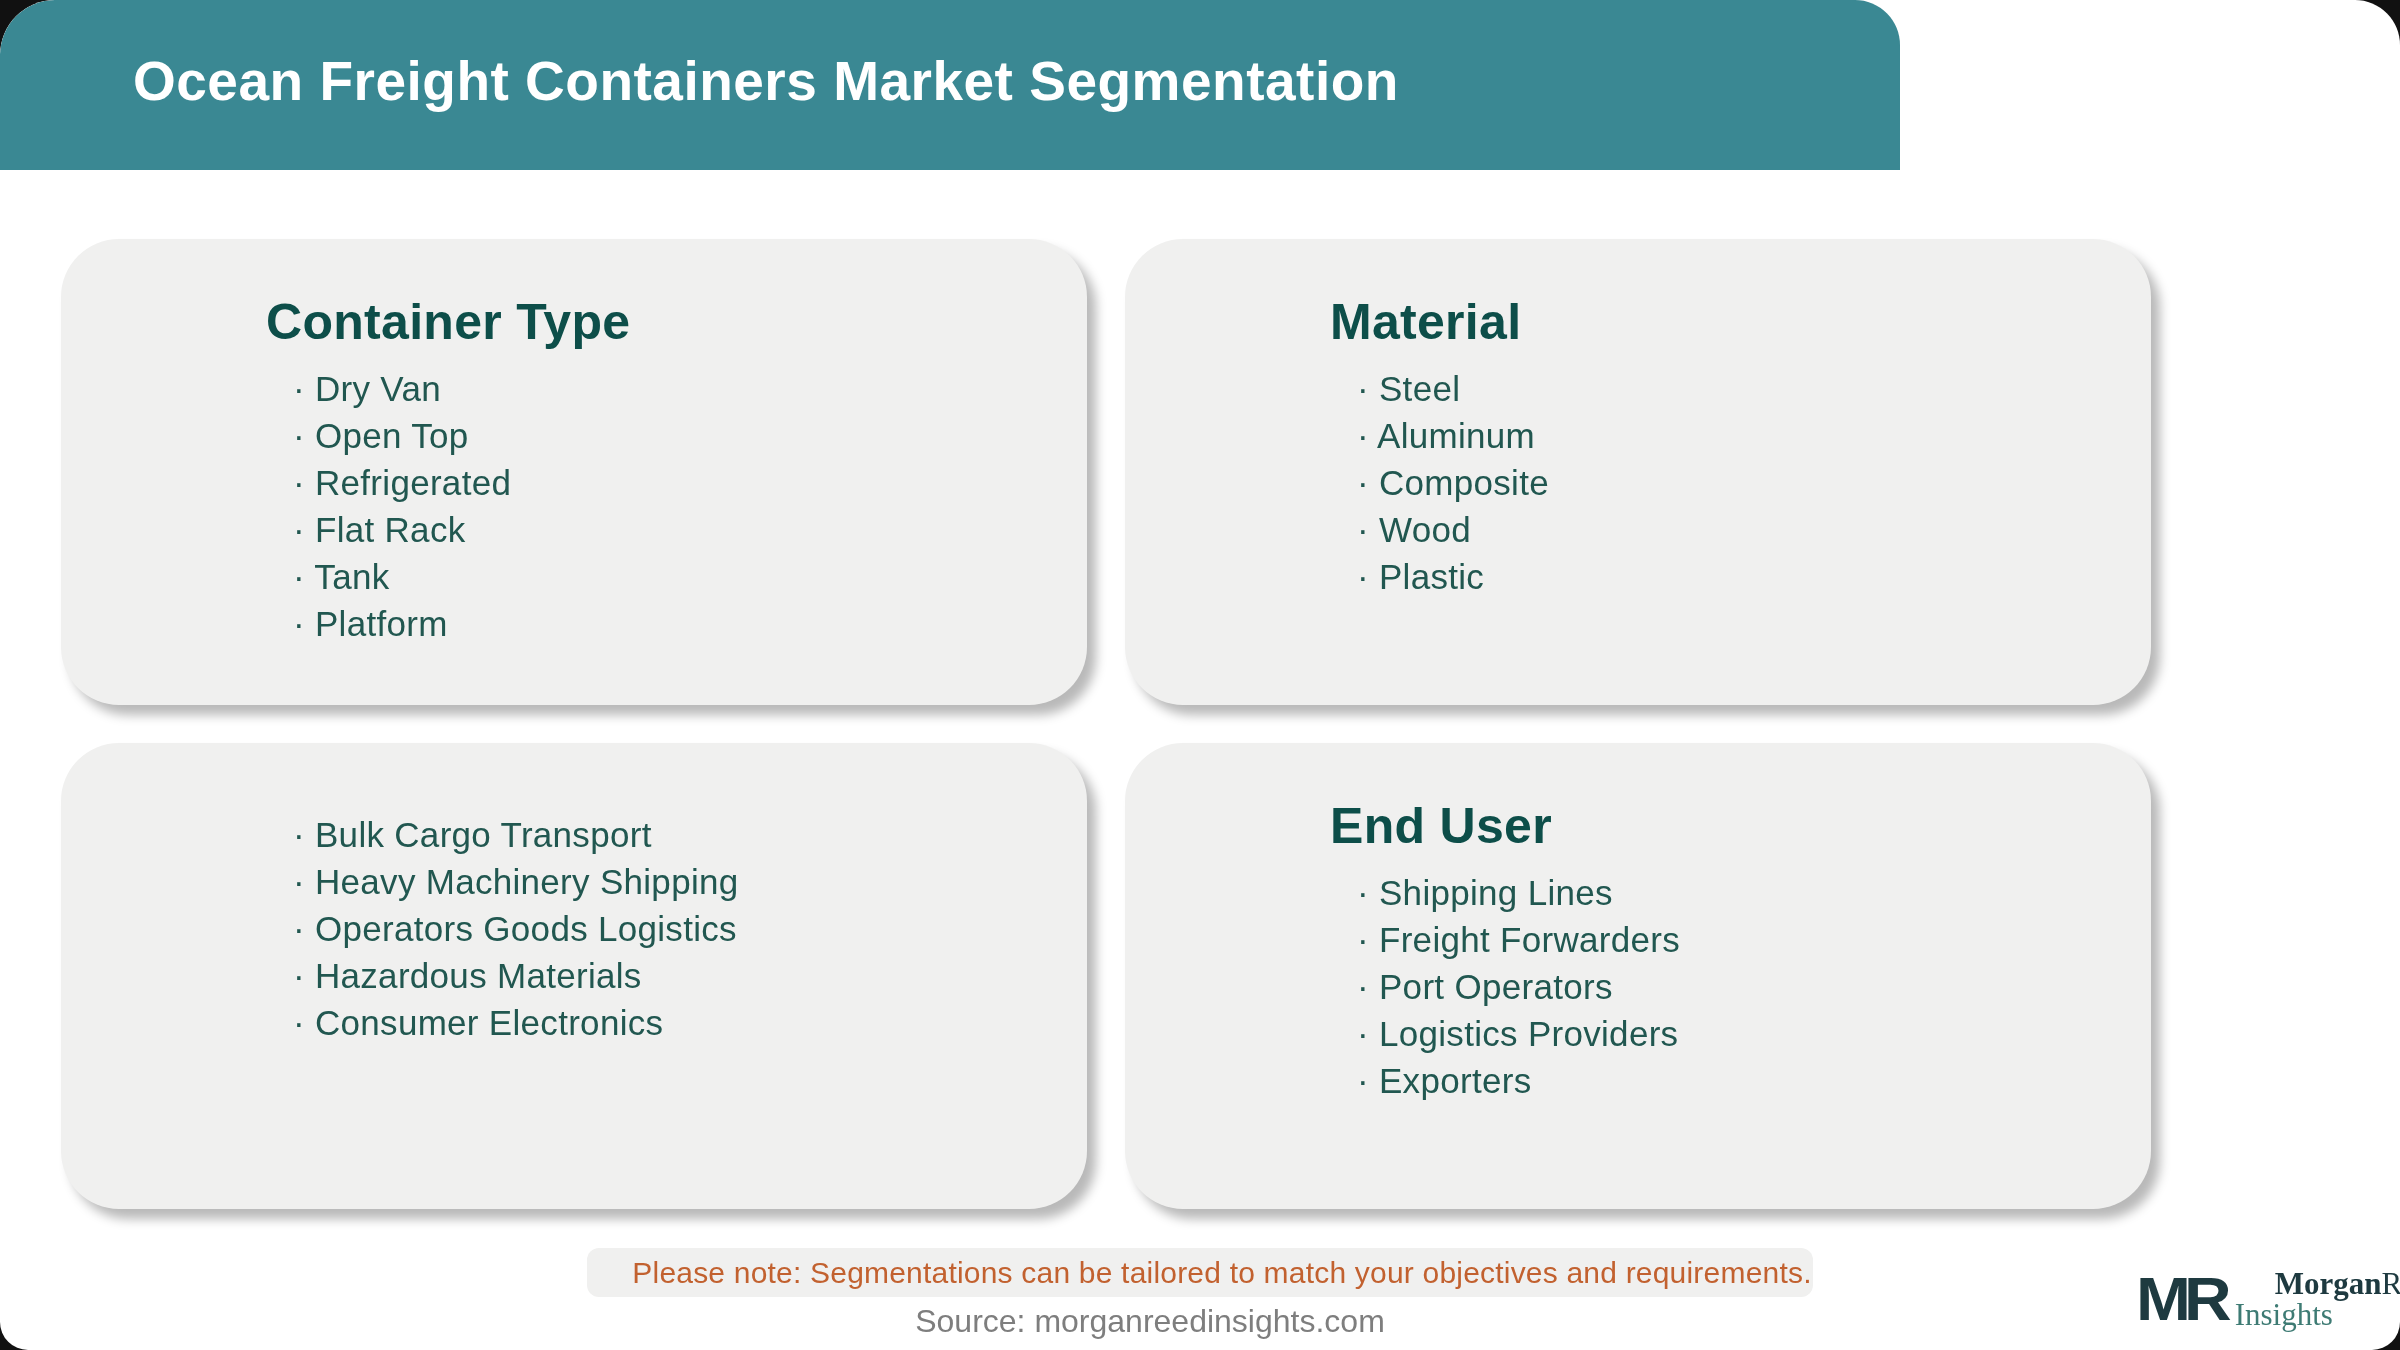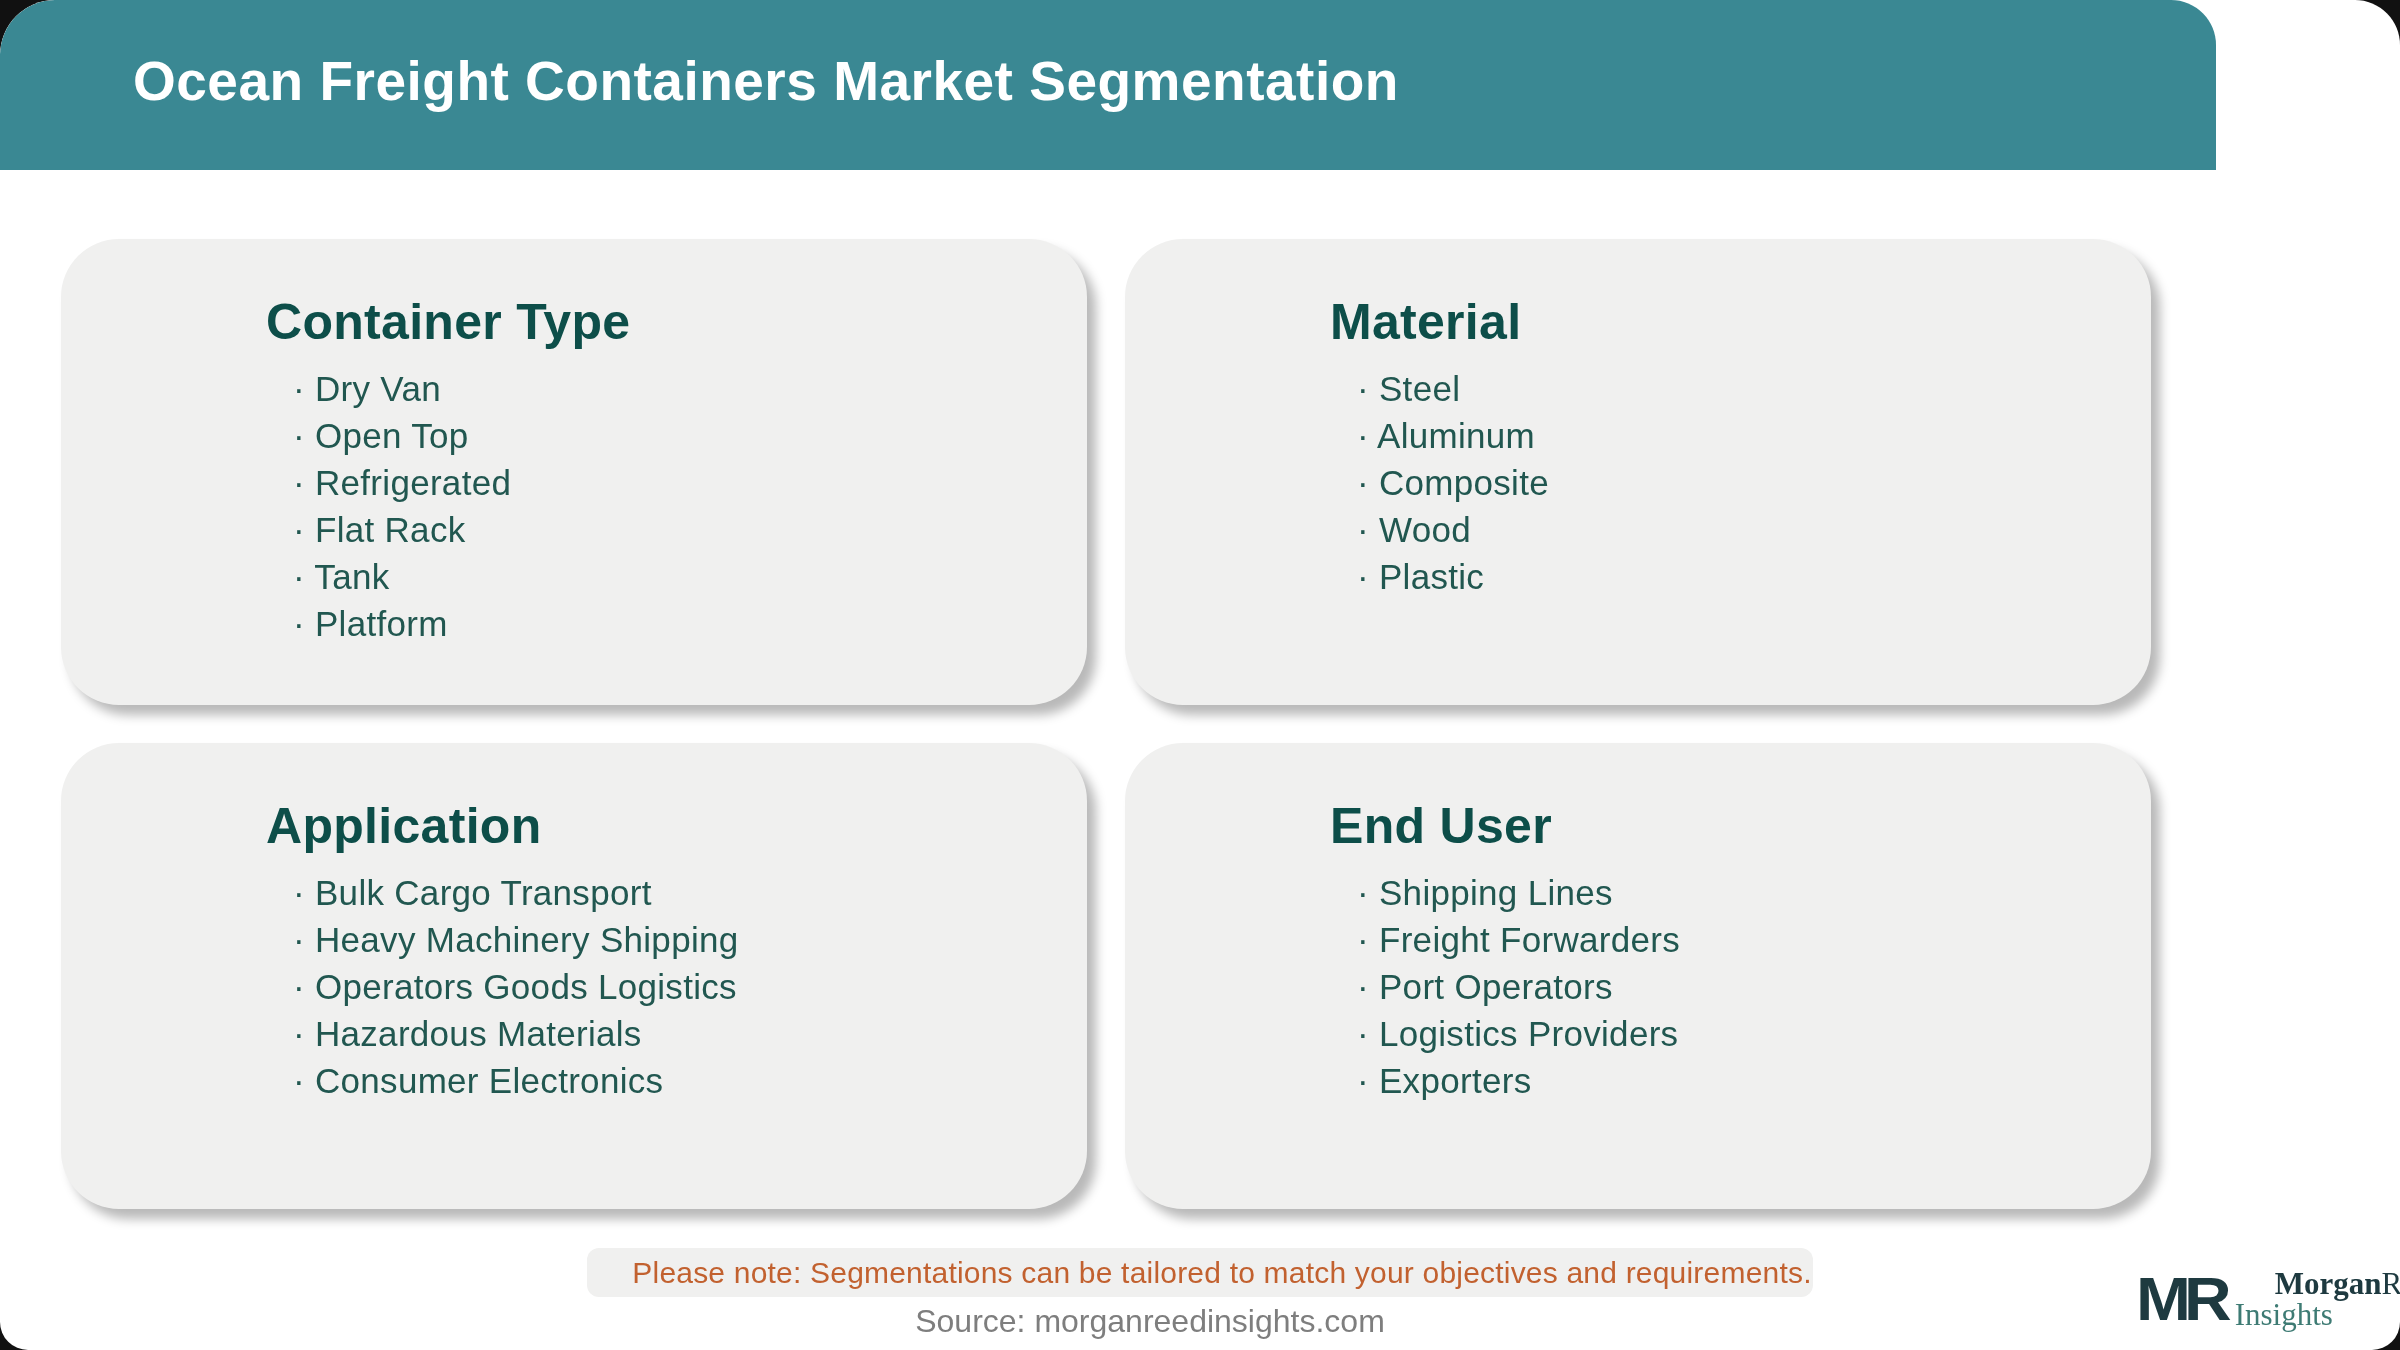--- a/index.html
+++ b/index.html
@@ -23,21 +23,21 @@
   .slide{
     position:absolute;
     inset:0;
     background:#ffffff;
     border-radius:55px 45px 28px 28px;
     overflow:hidden;
   }
   .header{
     position:absolute;
     left:0; top:0;
-    width:2216px; height:170px;
+    width:1900px; height:170px;
     background:var(--header-teal);
     border-radius:55px 45px 0 0;
     display:flex;
     align-items:center;
   }
   .header h1{
     padding-left:133px;
     padding-bottom:8px;
     color:#ffffff;
     font-size:55px;
@@ -161,21 +161,20 @@
       <ul>
           <li>· Steel</li>
           <li>· Aluminum</li>
           <li>· Composite</li>
           <li>· Wood</li>
           <li>· Plastic</li>
         </ul>
     </div>
 
     <div class="card">
-      <h2>Application</h2>
       <ul>
           <li>· Bulk Cargo Transport</li>
           <li>· Heavy Machinery Shipping</li>
           <li>· Operators Goods Logistics</li>
           <li>· Hazardous Materials</li>
           <li>· Consumer Electronics</li>
         </ul>
     </div>
 
     <div class="card">

